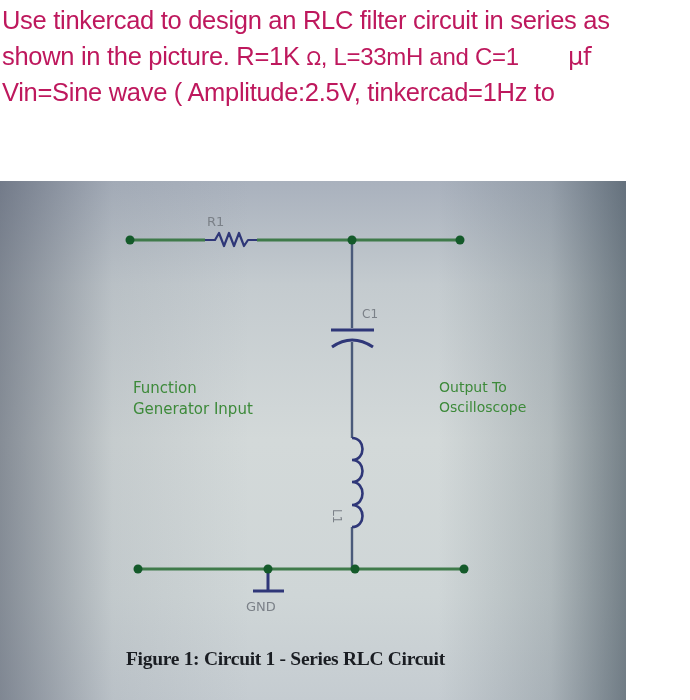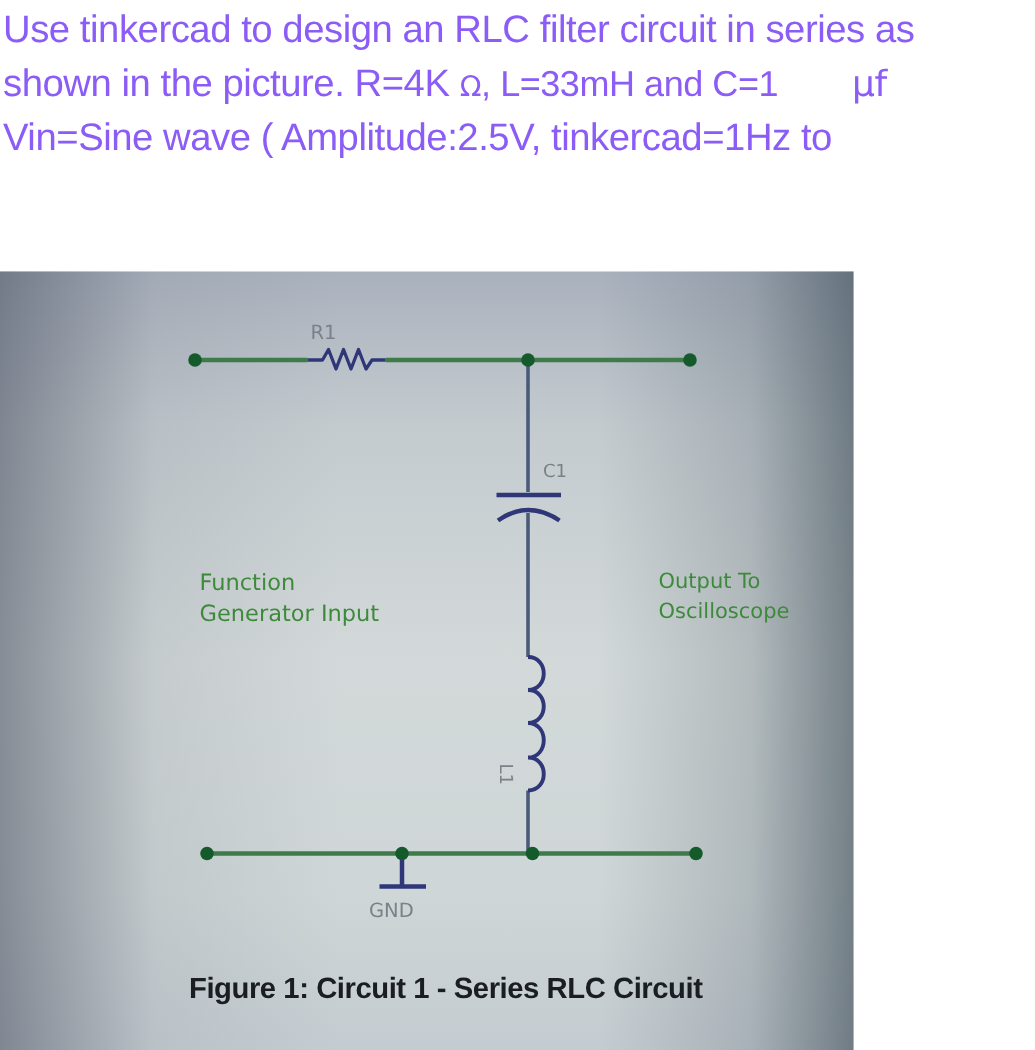--- a/index.html
+++ b/index.html
@@ -3,50 +3,50 @@
 <meta charset="utf-8">
 <style>
   html, body { margin: 0; padding: 0; }
   body {
     width: 690px; height: 700px; overflow: hidden;
     background: #ffffff; position: relative;
     font-family: "Liberation Sans", sans-serif;
   }
   .question {
     position: absolute; left: 2px; top: 0; width: 688px;
-    color: #8b5cf6; font-size: 25.5px; line-height: 36px;
+    color: #be185d; font-size: 25.5px; line-height: 36px;
     letter-spacing: -0.3px;
   }
   .question .line { display: block; white-space: nowrap; height: 36px; }
   .question .line1 { margin-top: 2px; }
   .question .small { font-size: 24px; }
   .question .greek { font-family: "DejaVu Sans", sans-serif; font-size: 19px; }
   .question .mu { font-family: "DejaVu Sans", sans-serif; font-size: 24px; margin-left: 43px; }
   .photo {
-    position: absolute; left: 0; top: 181px; width: 569px; height: 519px;
+    position: absolute; left: 0; top: 181px; width: 626px; height: 519px;
     background:
       linear-gradient(90deg, rgba(70,78,95,0.55) 0%, rgba(120,128,140,0.15) 18%, rgba(255,255,255,0) 40%, rgba(255,255,255,0) 70%, rgba(80,95,105,0.25) 88%, rgba(55,70,82,0.6) 100%),
       linear-gradient(180deg, #a9b1bd 0%, #c4cbcf 20%, #d3d9d9 50%, #cfd6d7 80%, #c5ccd1 100%);
     overflow: hidden;
   }
   .photo svg { position: absolute; left: 0; top: 0; }
   .lbl { font-family: "DejaVu Sans", sans-serif; }
   .caption {
     position: absolute; left: 126px; top: 648px;
-    font-family: Liberation Sans, sans-serif; font-weight: bold;
+    font-family: Liberation Serif, serif; font-weight: bold;
     font-size: 19.5px; color: #1a1d22; letter-spacing: -0.3px;
     white-space: nowrap;
   }
 </style>
 </head>
 <body>
 
 <div class="question">
   <span class="line line1">Use tinkercad to design an RLC filter circuit in series as</span>
-  <span class="line"><span>shown in the picture. R=4K </span><span class="greek">Ω</span><span class="small">, L=33mH and C=1 </span><span class="mu">μf</span></span>
+  <span class="line"><span>shown in the picture. R=1K </span><span class="greek">Ω</span><span class="small">, L=33mH and C=1 </span><span class="mu">μf</span></span>
   <span class="line">Vin=Sine wave ( Amplitude:2.5V, tinkercad=1Hz to</span>
 </div>
 
 <div class="photo">
   <svg width="690" height="519" viewBox="0 181 690 519" xmlns="http://www.w3.org/2000/svg">
 
     <g stroke="#3f7a4a" stroke-width="3" fill="none">
       <line x1="130" y1="240" x2="205" y2="240"></line>
       <line x1="257" y1="240" x2="460" y2="240"></line>
     </g>

